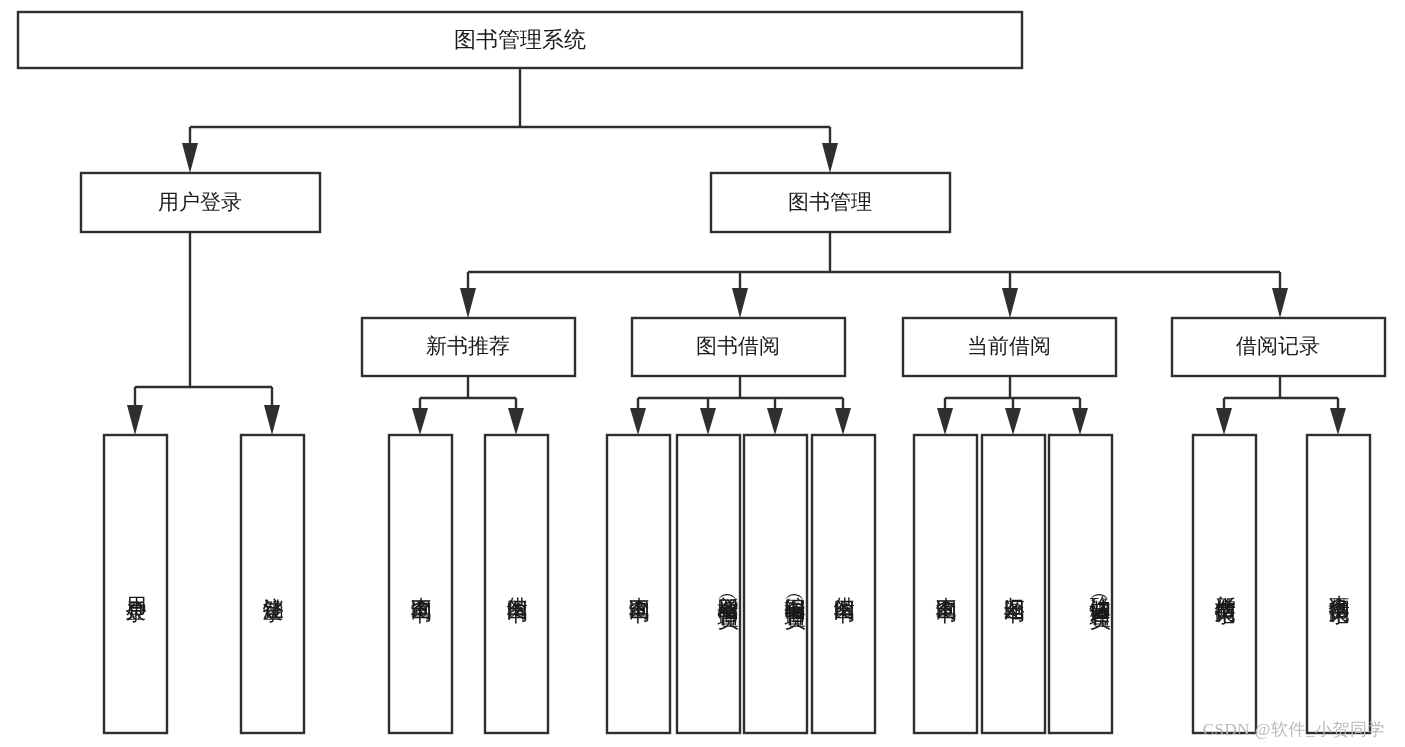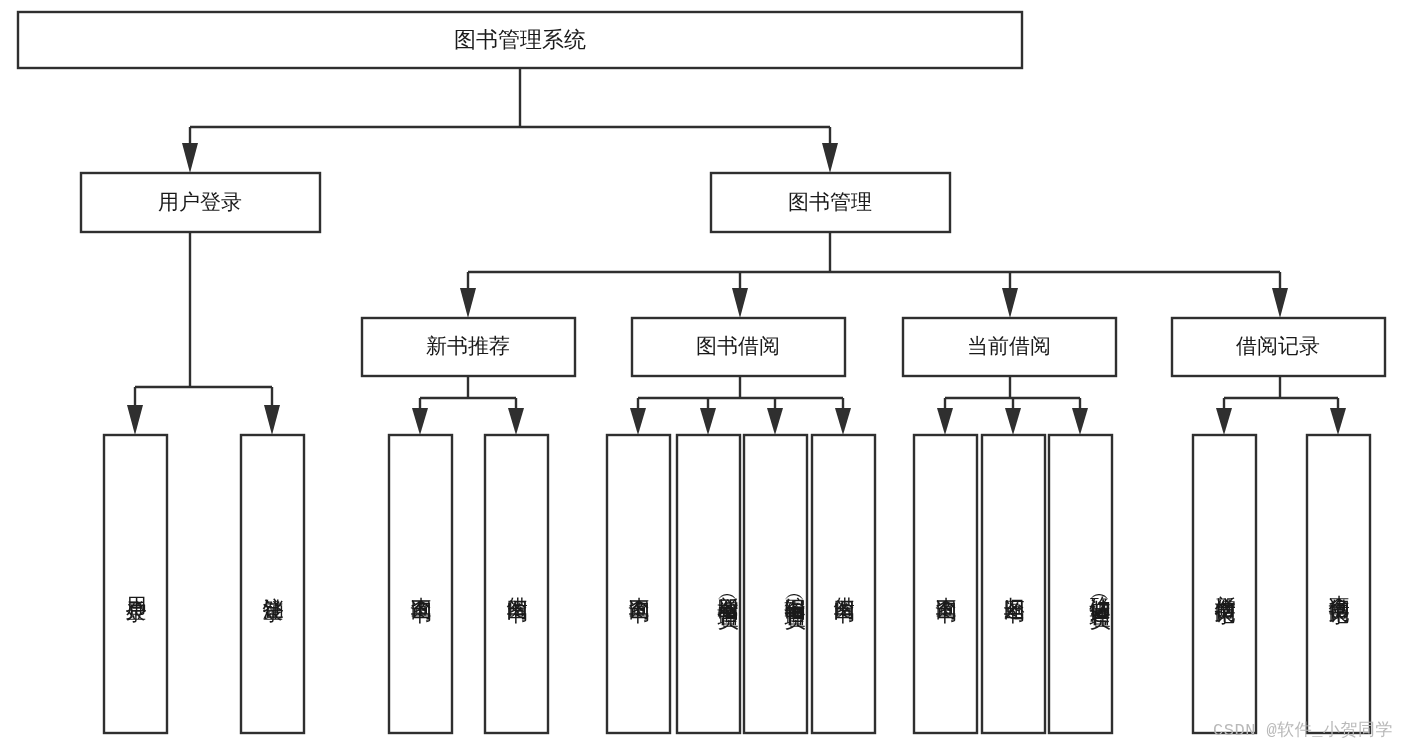--- a/index.html
+++ b/index.html
@@ -65,23 +65,23 @@
     letter-spacing: 2px;
     text-align: center;
     display: flex;
     align-items: center;
     justify-content: center;
     white-space: nowrap;
     pointer-events: none;
   }
   #watermark {
     position: absolute;
-    right: 12px;
+    right: 20px;
     bottom: 6px;
-    font-family: Liberation Mono, monospace;
+    font-family: Liberation Serif, serif;
     font-size: 17px;
     color: #b9b9b9;
     letter-spacing: 0.5px;
     white-space: nowrap;
   }
 </style>
 </head>
 <body>
 
 <div id="diagram-root">

